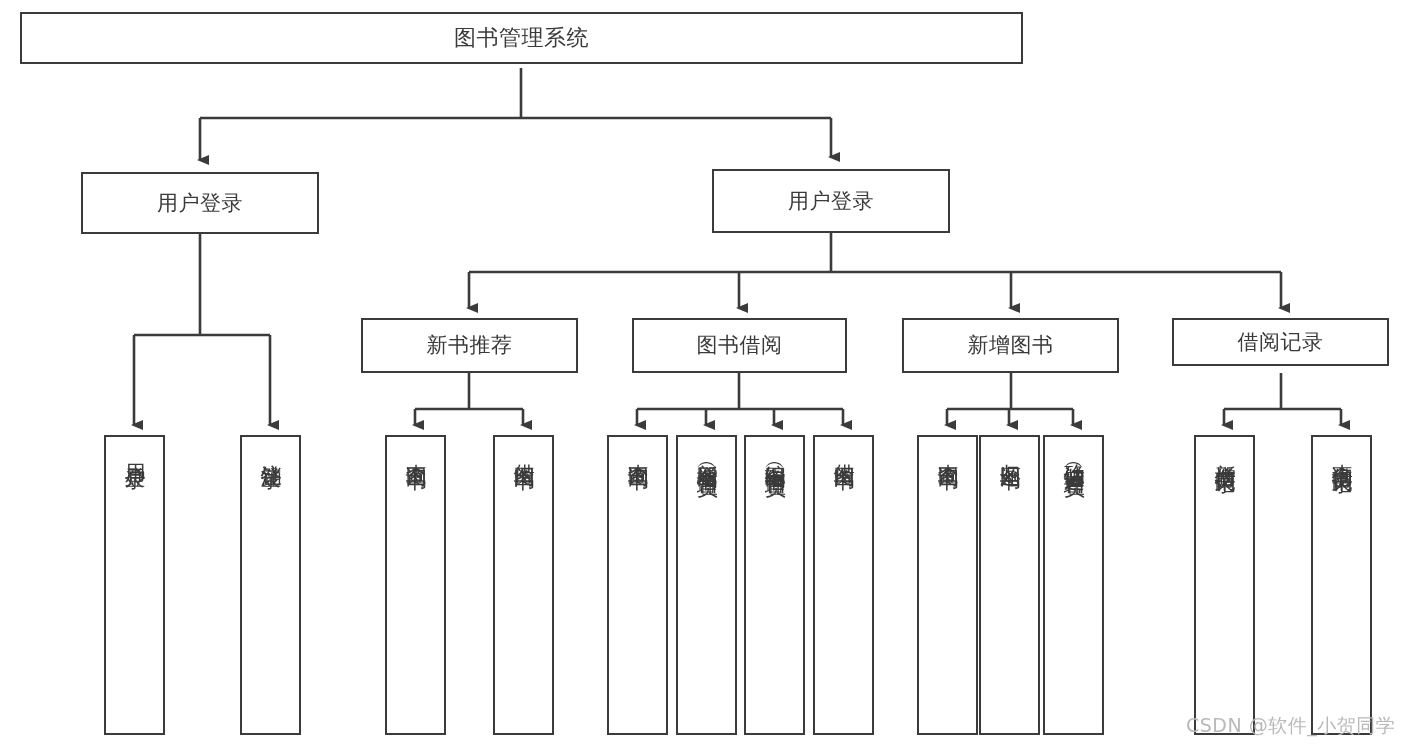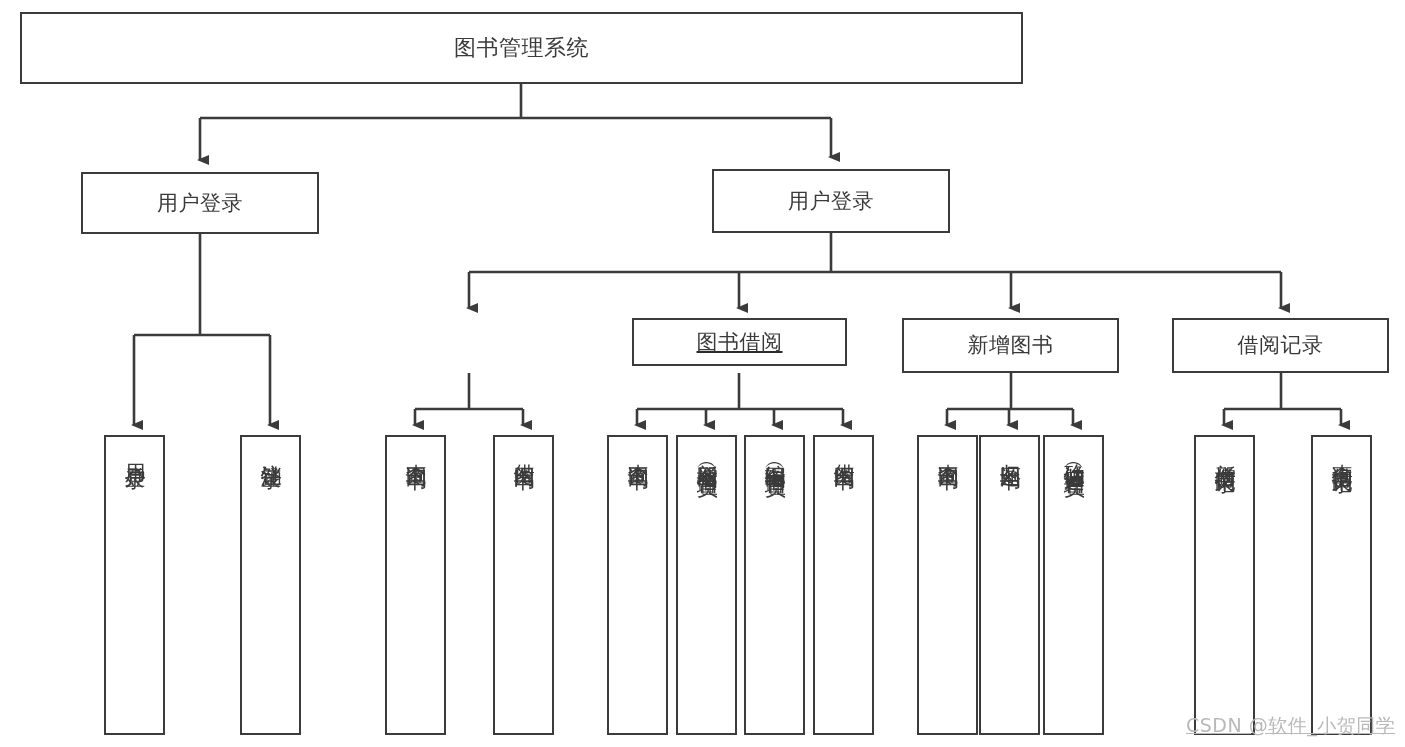--- a/index.html
+++ b/index.html
@@ -69,21 +69,20 @@
   }
   .watermark {
     position: absolute;
     left: 1186px;
     top: 713px;
     font-size: 19px;
     color: #b9b9b9;
     white-space: nowrap;
     font-family: "DejaVu Sans", "Liberation Sans", sans-serif;
     letter-spacing: 0.5px;
-    text-decoration: underline;
   }
 </style>
 </head>
 <body>
 
 <div id="diagram">
 
   <svg class="connectors" viewBox="0 0 1405 747" xmlns="http://www.w3.org/2000/svg">
     <defs>
       <marker id="arrow" markerWidth="12" markerHeight="12" refX="5" refY="9" orient="auto" markerUnits="userSpaceOnUse">
@@ -127,38 +126,41 @@
       <path d="M1009,409 L1009,425" marker-end="url(#arrow)"></path>
       <path d="M1073,409 L1073,425" marker-end="url(#arrow)"></path>
 
       <path d="M1281,373 L1281,409"></path>
       <path d="M1224,409 L1341,409"></path>
       <path d="M1224,409 L1224,425" marker-end="url(#arrow)"></path>
       <path d="M1341,409 L1341,425" marker-end="url(#arrow)"></path>
     </g>
   </svg>
 
-  <div class="node h root" style="left:20px; top:12px; width:1003px; height:72px;">
+  <div class="node h root" style="left:20px; top:12px; width:1003px; height:52px;">
     <span class="node-label">图书管理系统</span>
   </div>
 
   <div class="node h" style="left:81px; top:172px; width:238px; height:62px;">
     <span class="node-label">用户登录</span>
   </div>
   <div class="node h" style="left:712px; top:169px; width:238px; height:64px;">
     <span class="node-label">用户登录</span>
   </div>
 
-  <div class="node h" style="left:632px; top:318px; width:215px; height:48px;text-decoration:underline;">
+  <div class="node h" style="left:361px; top:318px; width:217px; height:55px;">
+    <span class="node-label">新书推荐</span>
+  </div>
+  <div class="node h" style="left:632px; top:318px; width:215px; height:55px;">
     <span class="node-label">图书借阅</span>
   </div>
   <div class="node h" style="left:902px; top:318px; width:217px; height:55px;">
     <span class="node-label">新增图书</span>
   </div>
-  <div class="node h" style="left:1172px; top:318px; width:217px; height:55px;">
+  <div class="node h" style="left:1172px; top:318px; width:217px; height:48px;">
     <span class="node-label">借阅记录</span>
   </div>
 
   <div class="node v" style="left:104px; top:435px; width:61px; height:300px;">
     <span class="node-label">用户登录</span>
   </div>
   <div class="node v" style="left:240px; top:435px; width:61px; height:300px;">
     <span class="node-label">注销登录</span>
   </div>
 

